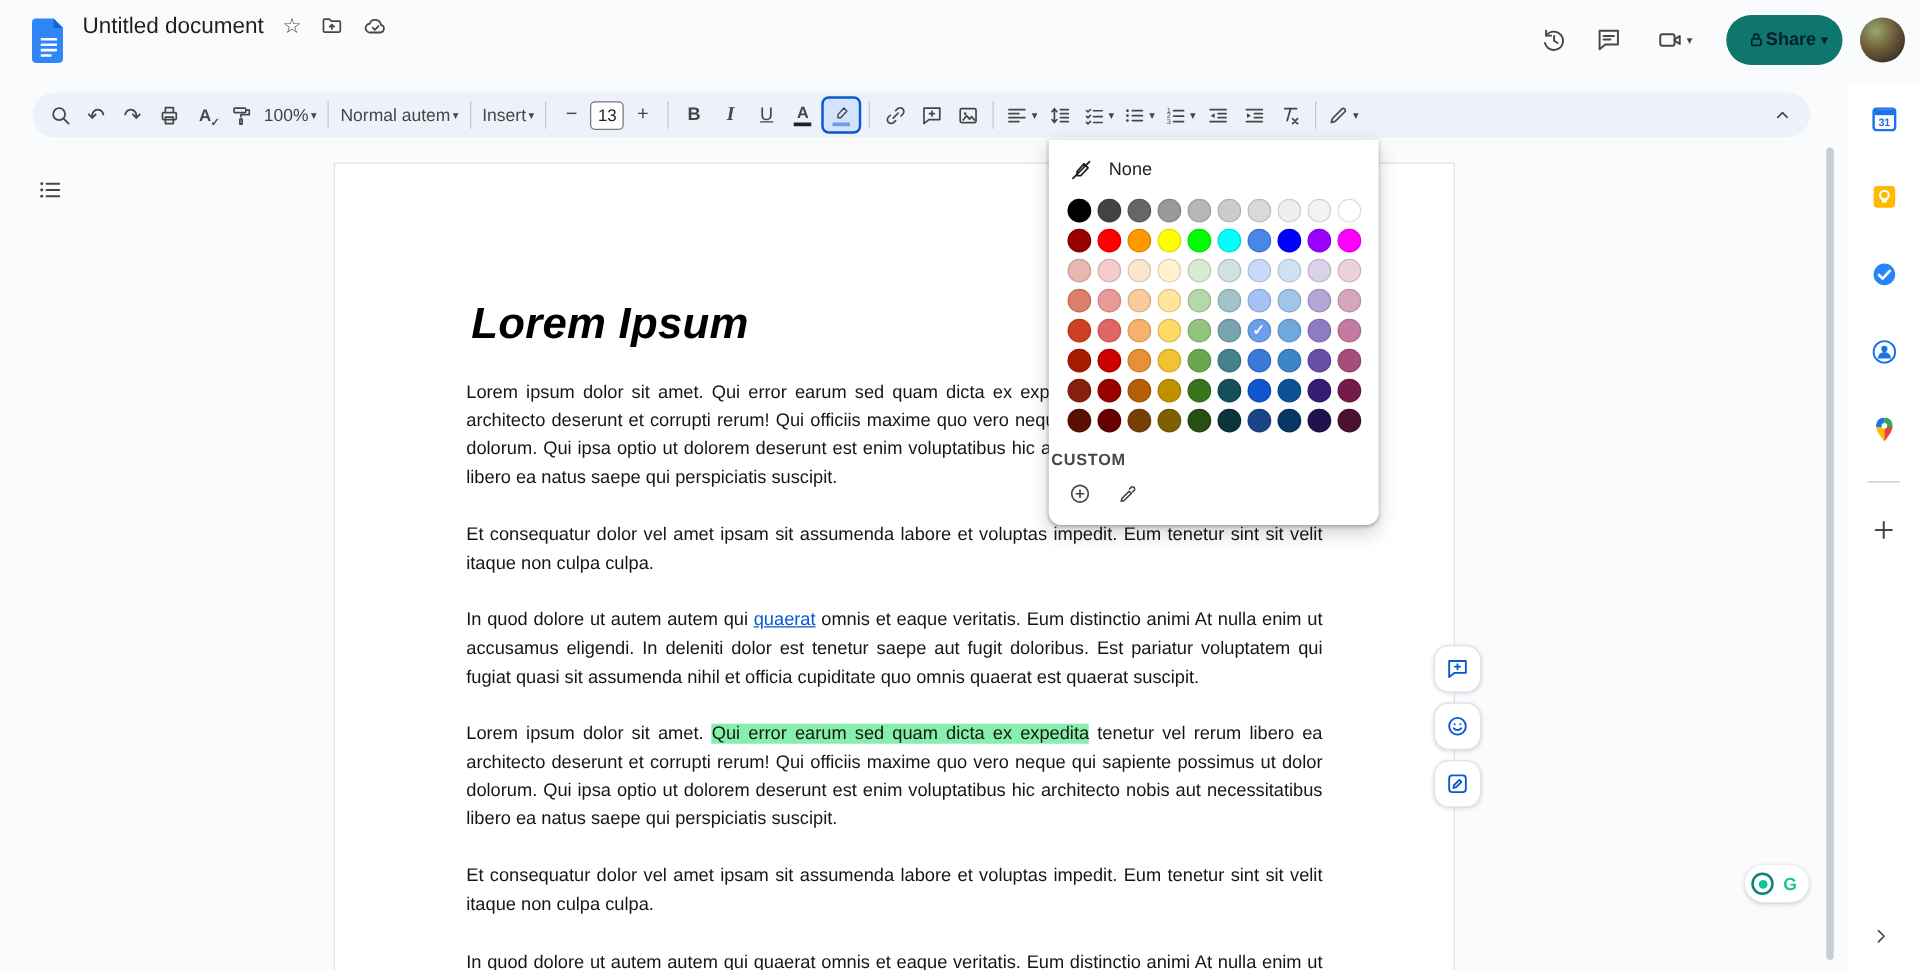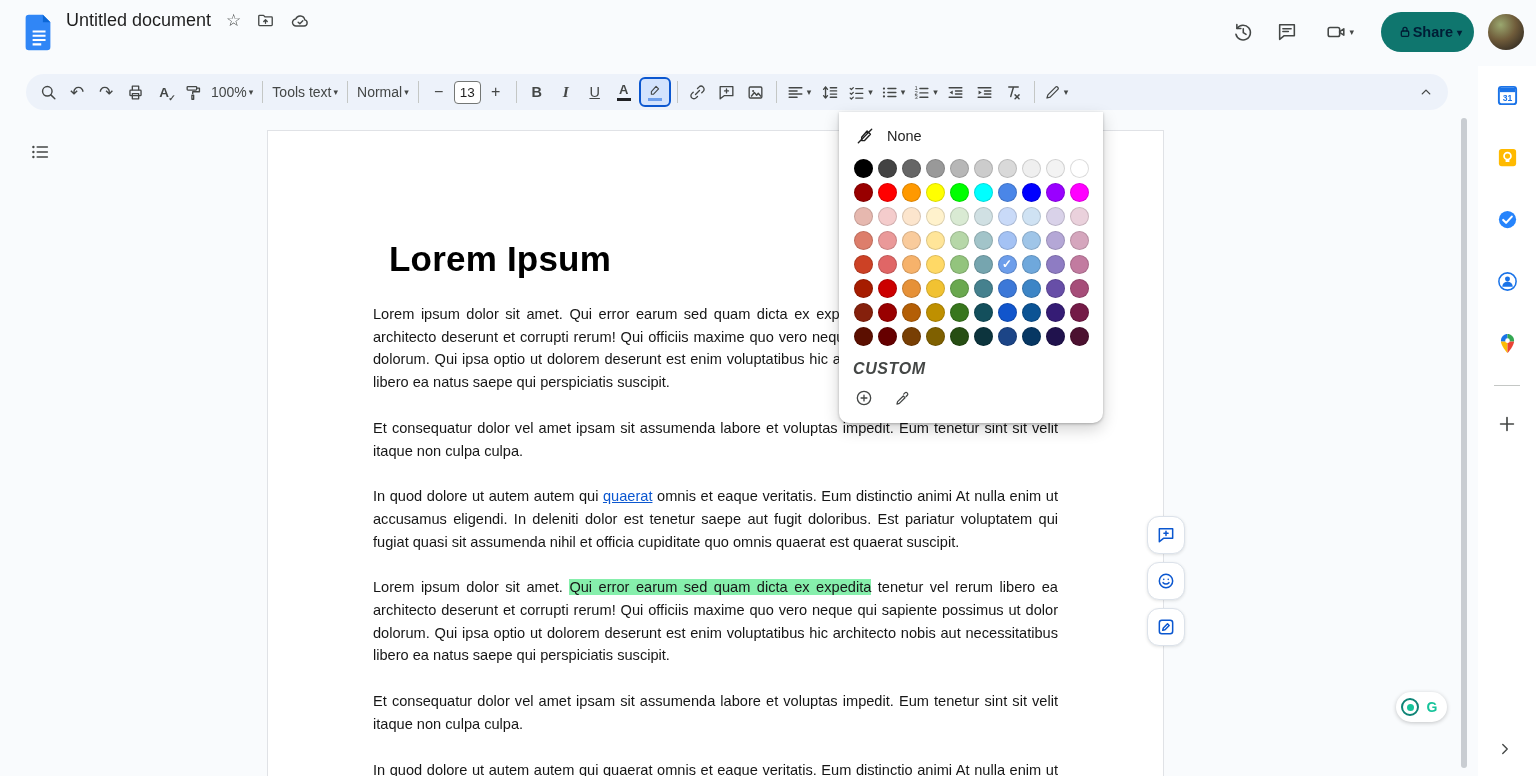--- a/index.html
+++ b/index.html
@@ -44,36 +44,36 @@
   .spell { position:relative; font-size:13.5px; font-weight:600; color:#444746; }
   .spell small { position:absolute; right:-7px; bottom:-3px; font-size:9px; font-weight:700; color:#444746; }
   .tb-spacer { flex:1; }
 
   
   .outline-btn { position:absolute; left:26px; top:138px; width:28px; height:28px; color:#444746; display:grid; place-items:center; z-index:5; }
 
   
   .page { position:absolute; left:267px; top:130px; width:897px; height:900px; background:#fff; border:1px solid #e0e2e6;
           padding:108px 105px 0 105px; z-index:1; }
-  .page h1 { font-size:35px; font-weight:700; color:#000; margin:0 0 24px 16px; letter-spacing:.2px; }
+  .page h1 { font-size:35px; font-weight:700; color:#000; margin:0 0 24px 4px; letter-spacing:.2px;font-style:italic; }
   .page p { font-size:14.6px; line-height:22.7px; color:#161616; text-align:justify; margin:0 0 23px 0; }
   .link { color:#0b57d0; text-decoration:underline; cursor:pointer; }
 
   
   .float-actions { position:absolute; left:1147px; top:516px; display:flex; flex-direction:column; gap:8px; z-index:10; }
   .fab { width:38px; height:38px; background:#fff; border:1px solid #dce2ea; border-radius:12px; display:grid; place-items:center; color:#0b57d0; box-shadow:0 1px 3px rgba(60,64,67,.15); }
 
   
   .color-popup { position:absolute; left:839px; top:112px; width:264px; background:#fff; border-radius:0 0 10px 10px;
                  box-shadow:0 1px 3px rgba(0,0,0,.25), 0 6px 16px rgba(0,0,0,.18); z-index:60; padding:6px 0 8px 0; }
   .none-row { display:flex; align-items:center; gap:12px; padding:8px 16px 8px 16px; font-size:14.5px; color:#1f1f1f; }
   .color-grid { display:grid; grid-template-columns:repeat(10,24px); grid-auto-rows:24px; padding:2px 10px 2px 12px; }
   .swatch { width:19px; height:19px; border-radius:50%; margin:2.5px; box-shadow:inset 0 0 0 1px rgba(0,0,0,.14);
             display:grid; place-items:center; font-size:12px; font-weight:700; color:#fff; cursor:pointer; }
-  .custom-label { padding:10px 16px 2px 14px; font-size:16px; font-weight:700; letter-spacing:.6px; color:#444746;font-style:italic; }
+  .custom-label { padding:10px 16px 2px 2px; font-size:13px; font-weight:700; letter-spacing:.6px; color:#444746; }
   .custom-actions { display:flex; gap:12px; padding:5px 12px 4px 12px; color:#444746; }
   .ca-btn { width:26px; height:26px; display:grid; place-items:center; border-radius:50%; }
 
   
   .side-rail { position:absolute; right:0; top:64px; bottom:0; width:58px; background:#ffffff; z-index:20;
                display:flex; flex-direction:column; align-items:center; padding-top:11px; }
   .rail-btn { width:40px; height:40px; display:grid; place-items:center; border-radius:50%; margin-bottom:22px; }
   .rail-div { width:26px; height:1px; background:#c4c7c5; margin:0 0 18px 0; }
   .rail-plus { color:#444746; }
   .rail-chevron { position:absolute; right:22px; bottom:18px; color:#444746; }
@@ -178,26 +178,26 @@
           <path d="M16 6.5h3.5v4.5H11v3"></path>
           <rect x="10" y="15.5" width="2.2" height="5"></rect>
       </svg>
     </span>
     <span class="tb-btn" data-name="zoom-select">
       <span class="tb-label">100%</span>
       <span class="dd" data-name="chevron-down-icon">▾</span>
     </span>
     <span class="tb-div" data-name="toolbar-divider"></span>
     <span class="tb-btn" data-name="paragraph-style-select">
-      <span class="tb-label">Tools text</span>
+      <span class="tb-label">Normal autem</span>
       <span class="dd" data-name="chevron-down-icon">▾</span>
     </span>
     <span class="tb-div" data-name="toolbar-divider"></span>
     <span class="tb-btn" data-name="font-select">
-      <span class="tb-label">Normal</span>
+      <span class="tb-label">Insert</span>
       <span class="dd" data-name="chevron-down-icon">▾</span>
     </span>
     <span class="tb-div" data-name="toolbar-divider"></span>
     <span class="tb-btn" data-name="decrease-font-size-button">−</span>
     <span class="size-box" data-name="font-size-input">13</span>
     <span class="tb-btn" data-name="increase-font-size-button">+</span>
     <span class="tb-div" data-name="toolbar-divider"></span>
     <span class="tb-btn fmt-b" data-name="bold-button">B</span>
     <span class="tb-btn fmt-i" data-name="italic-button">I</span>
     <span class="tb-btn fmt-u" data-name="underline-button">U</span>

